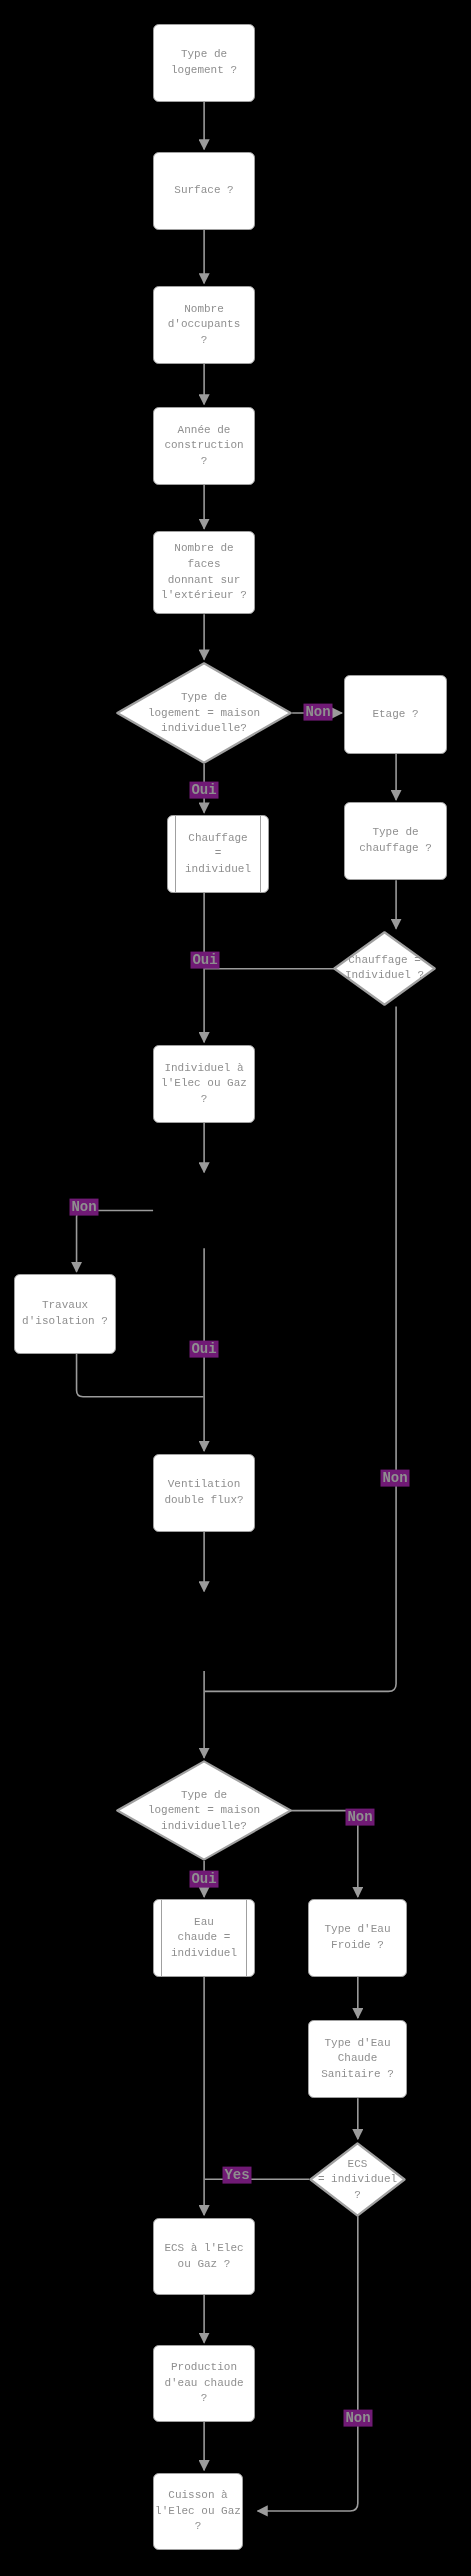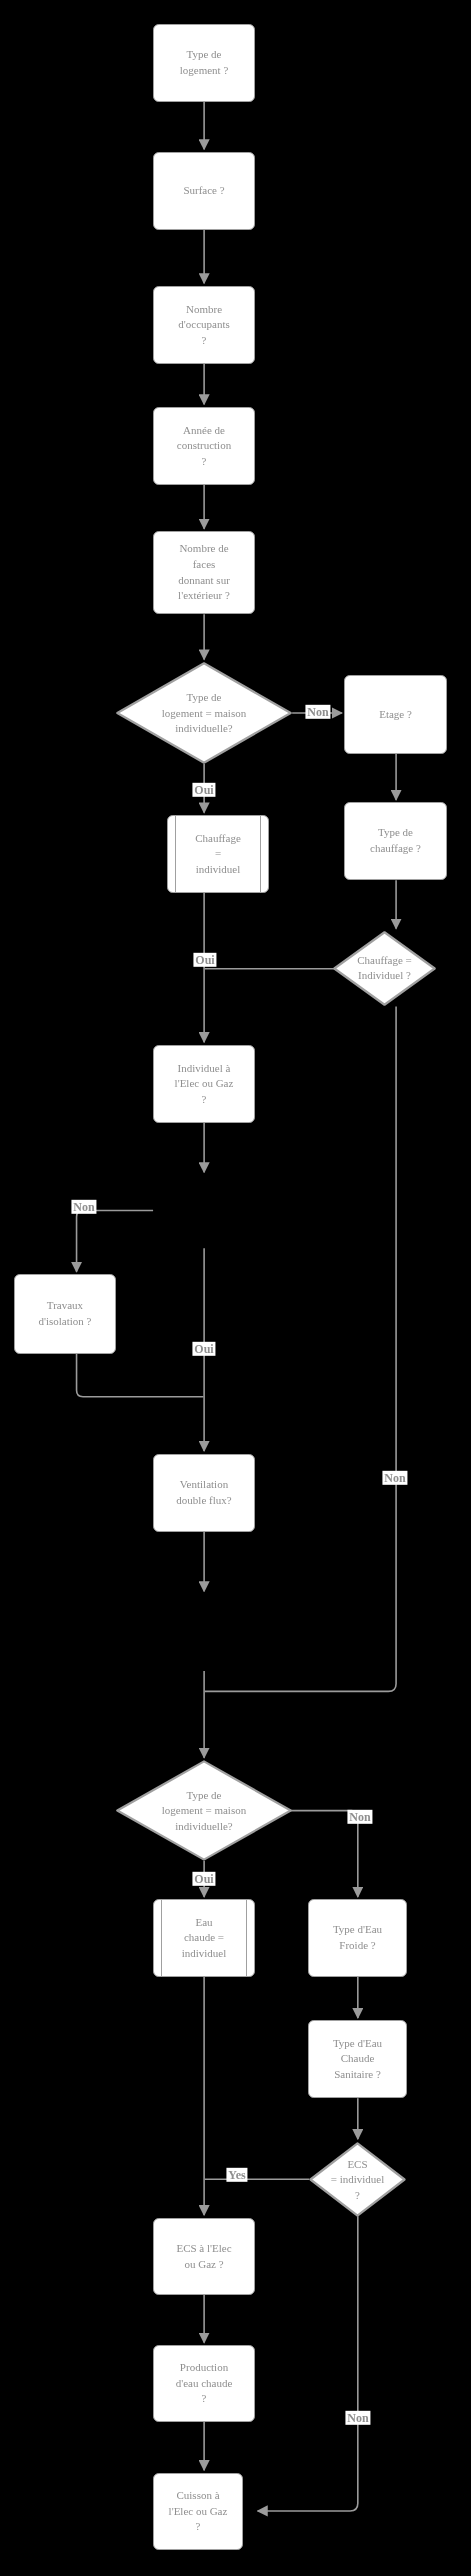--- a/index.html
+++ b/index.html
@@ -1,33 +1,33 @@
 <!DOCTYPE html>
 <html style="font-size:10.2px"><head>
 <meta charset="utf-8">
 <style>
   html,body{margin:0;padding:0;background:#000;}
   .canvas{position:relative;width:472px;height:2576px;background:#000;overflow:hidden;
-          font-family:Liberation Serif, serif;}
+          font-family:Liberation Mono, monospace;}
   .edges{position:absolute;left:0;top:0;width:472px;height:2576px;}
   .node{position:absolute;box-sizing:border-box;background:#fff;border:1.9px solid #a0a0a0;
         border-radius:5.7px;display:flex;align-items:center;justify-content:center;}
   .node .lbl{white-space:pre-line;text-align:center;color:#8f8f8f;font-size:11px;
              line-height:1.42;width:100%;}
   .predef::before,.predef::after{content:"";position:absolute;top:0;bottom:0;width:0;
              border-left:1.9px solid #a0a0a0;}
   .predef::before{left:7px;}
   .predef::after{right:7px;}
   .diamond{position:absolute;}
   .diamond svg{position:absolute;left:0;top:0;overflow:visible;}
   .diamond .dlbl{position:absolute;left:50%;top:50%;transform:translate(-50%,-50%);
              width:140%;text-align:center;white-space:pre-line;color:#8f8f8f;
              font-size:11px;line-height:1.42;}
   .edge-label{position:absolute;transform:translate(-50%,-50%);color:#8f8f8f;
-             font-size:12px;font-weight:bold;background:#ffffff;padding:0 1.9px;line-height:1.2;text-align:center;}
+             font-size:14px;font-weight:bold;background:#701a75;padding:0 1.9px;line-height:1.2;text-align:center;}
 </style>
 </head>
 <body>
 
 <div class="canvas">
 
   <svg class="edges" width="472" height="2576" viewBox="0 0 740 4039" fill="none" stroke="#9b9b9b" stroke-width="2.5">
     <defs>
       <marker id="arr" viewBox="0 0 10 10" refX="9" refY="5" markerWidth="7" markerHeight="7" orient="auto" markerUnits="strokeWidth">
         <path d="M0,0 L10,5 L0,10 z" fill="#9b9b9b" stroke="none"></path>

